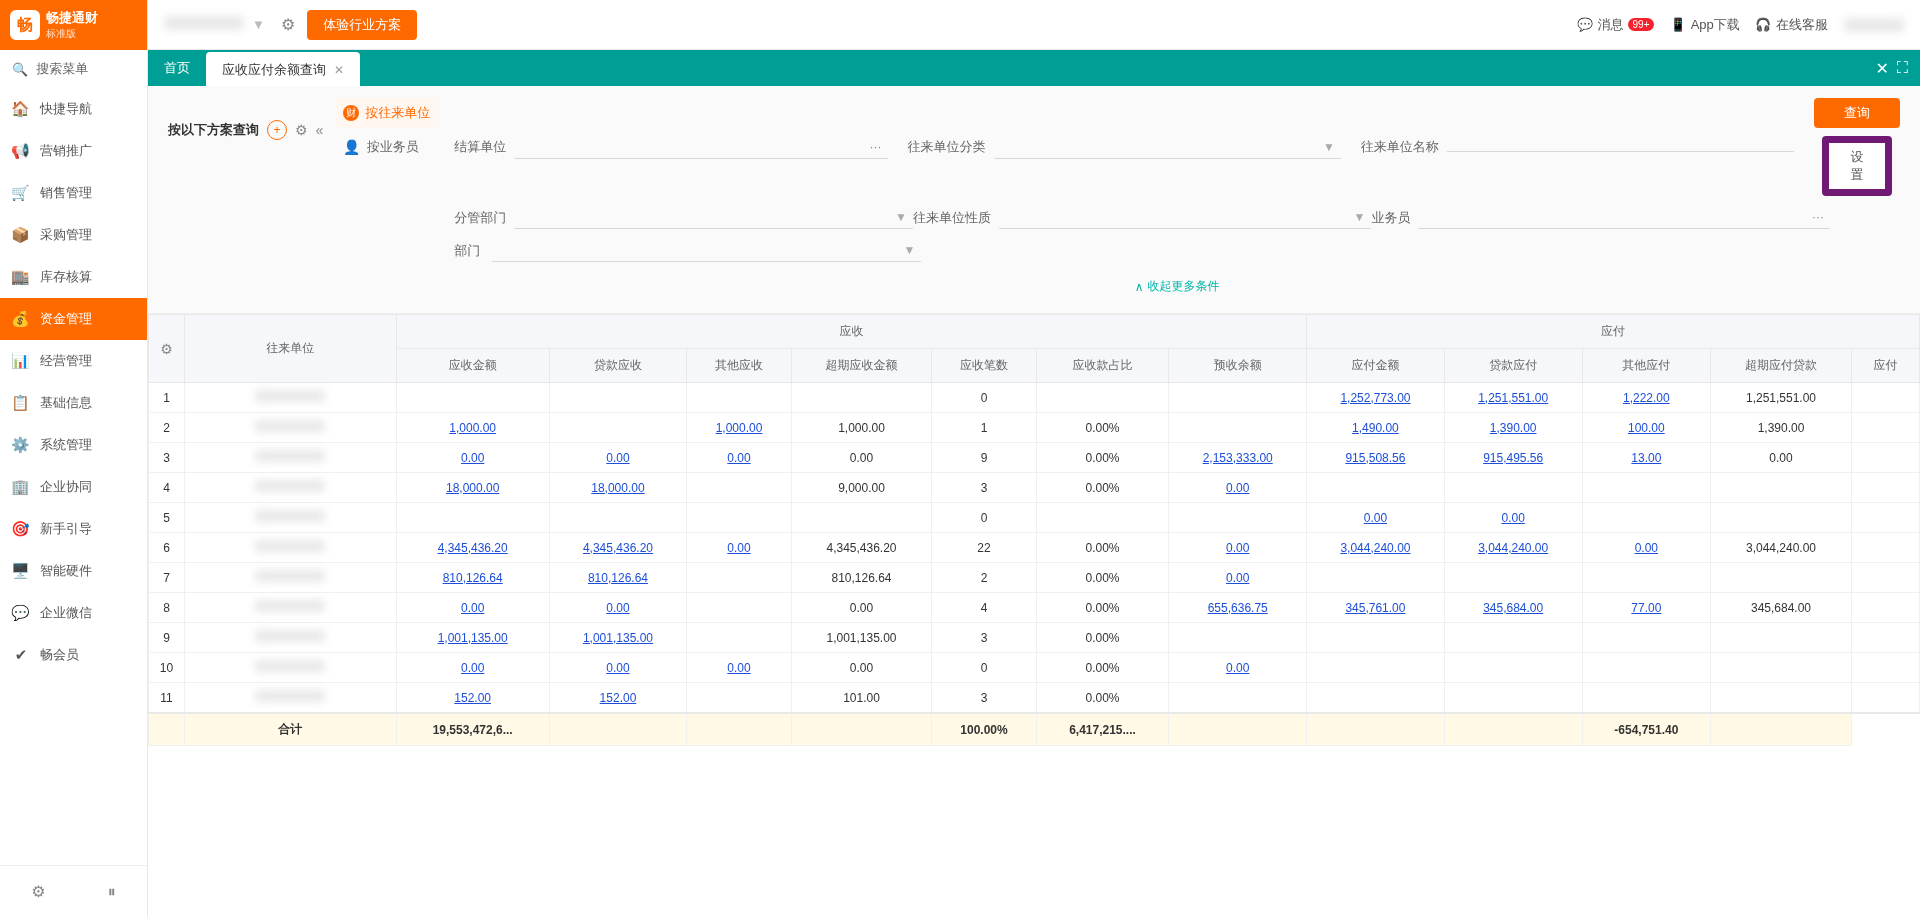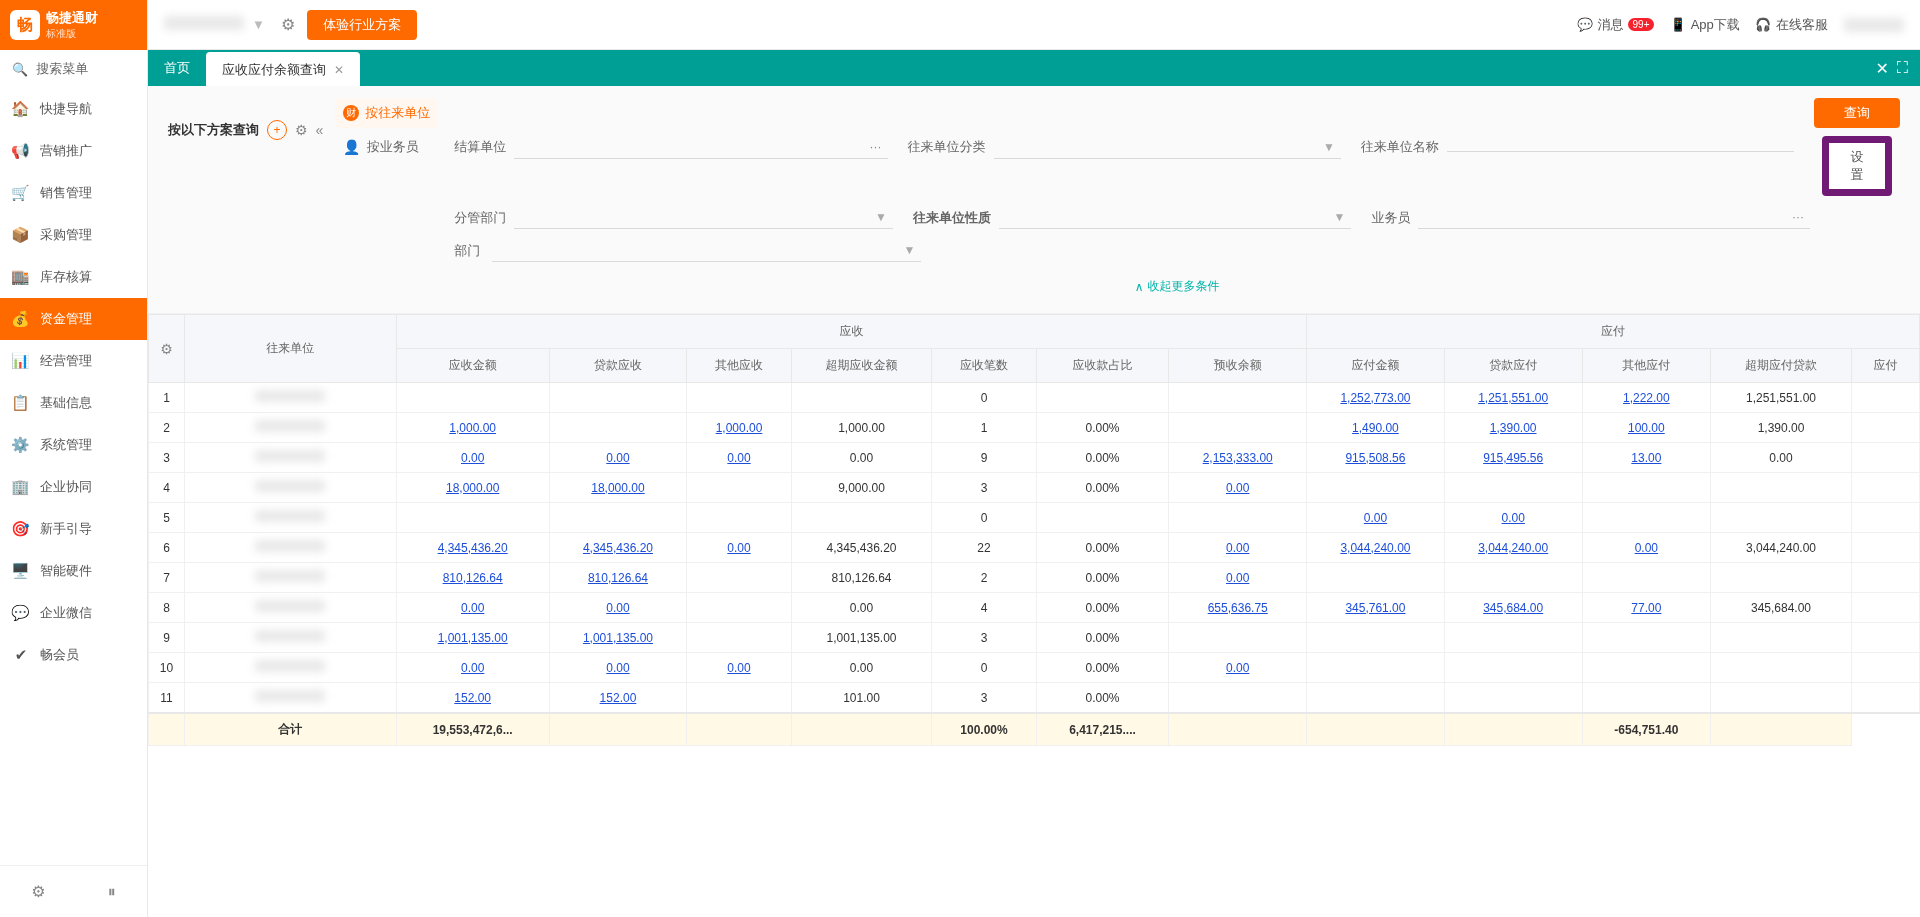--- a/index.html
+++ b/index.html
@@ -246,29 +246,29 @@
               <span style="color:#666;font-size:13px;white-space:nowrap;">往来单位名称</span>
               <div style="flex:1;border-bottom:1px solid #d9d9d9;padding:4px 6px;">
               </div>
             </div>
             <div class="filter-right-btns">
               <button class="btn-query">查询</button>
               <button class="btn-set">设置</button>
             </div>
           </div>
 
-          <div style="display:flex;align-items:center;gap:20px;">
+          <div style="display:flex;align-items:center;">
             <div style="display:flex;align-items:center;gap:8px;flex:1;">
               <span style="color:#666;font-size:13px;white-space:nowrap;">分管部门</span>
               <div style="flex:1;border-bottom:1px solid #d9d9d9;padding:4px 6px;display:flex;justify-content:space-between;cursor:pointer;">
                 <span></span>
                 <span style="color:#aaa;">▼</span>
               </div>
             </div>
-            <div style="display:flex;align-items:center;gap:8px;flex:1;font-weight:bold;">
+            <div style="display:flex;align-items:center;gap:8px;flex:1;">
               <span style="color:#666;font-size:13px;white-space:nowrap;">往来单位性质</span>
               <div style="flex:1;border-bottom:1px solid #d9d9d9;padding:4px 6px;display:flex;justify-content:space-between;cursor:pointer;">
                 <span></span>
                 <span style="color:#aaa;">▼</span>
               </div>
             </div>
             <div style="display:flex;align-items:center;gap:8px;flex:1;">
               <span style="color:#666;font-size:13px;white-space:nowrap;">业务员</span>
               <div style="flex:1;border-bottom:1px solid #d9d9d9;padding:4px 6px;display:flex;justify-content:flex-end;">
                 <span style="color:#888;">···</span>

